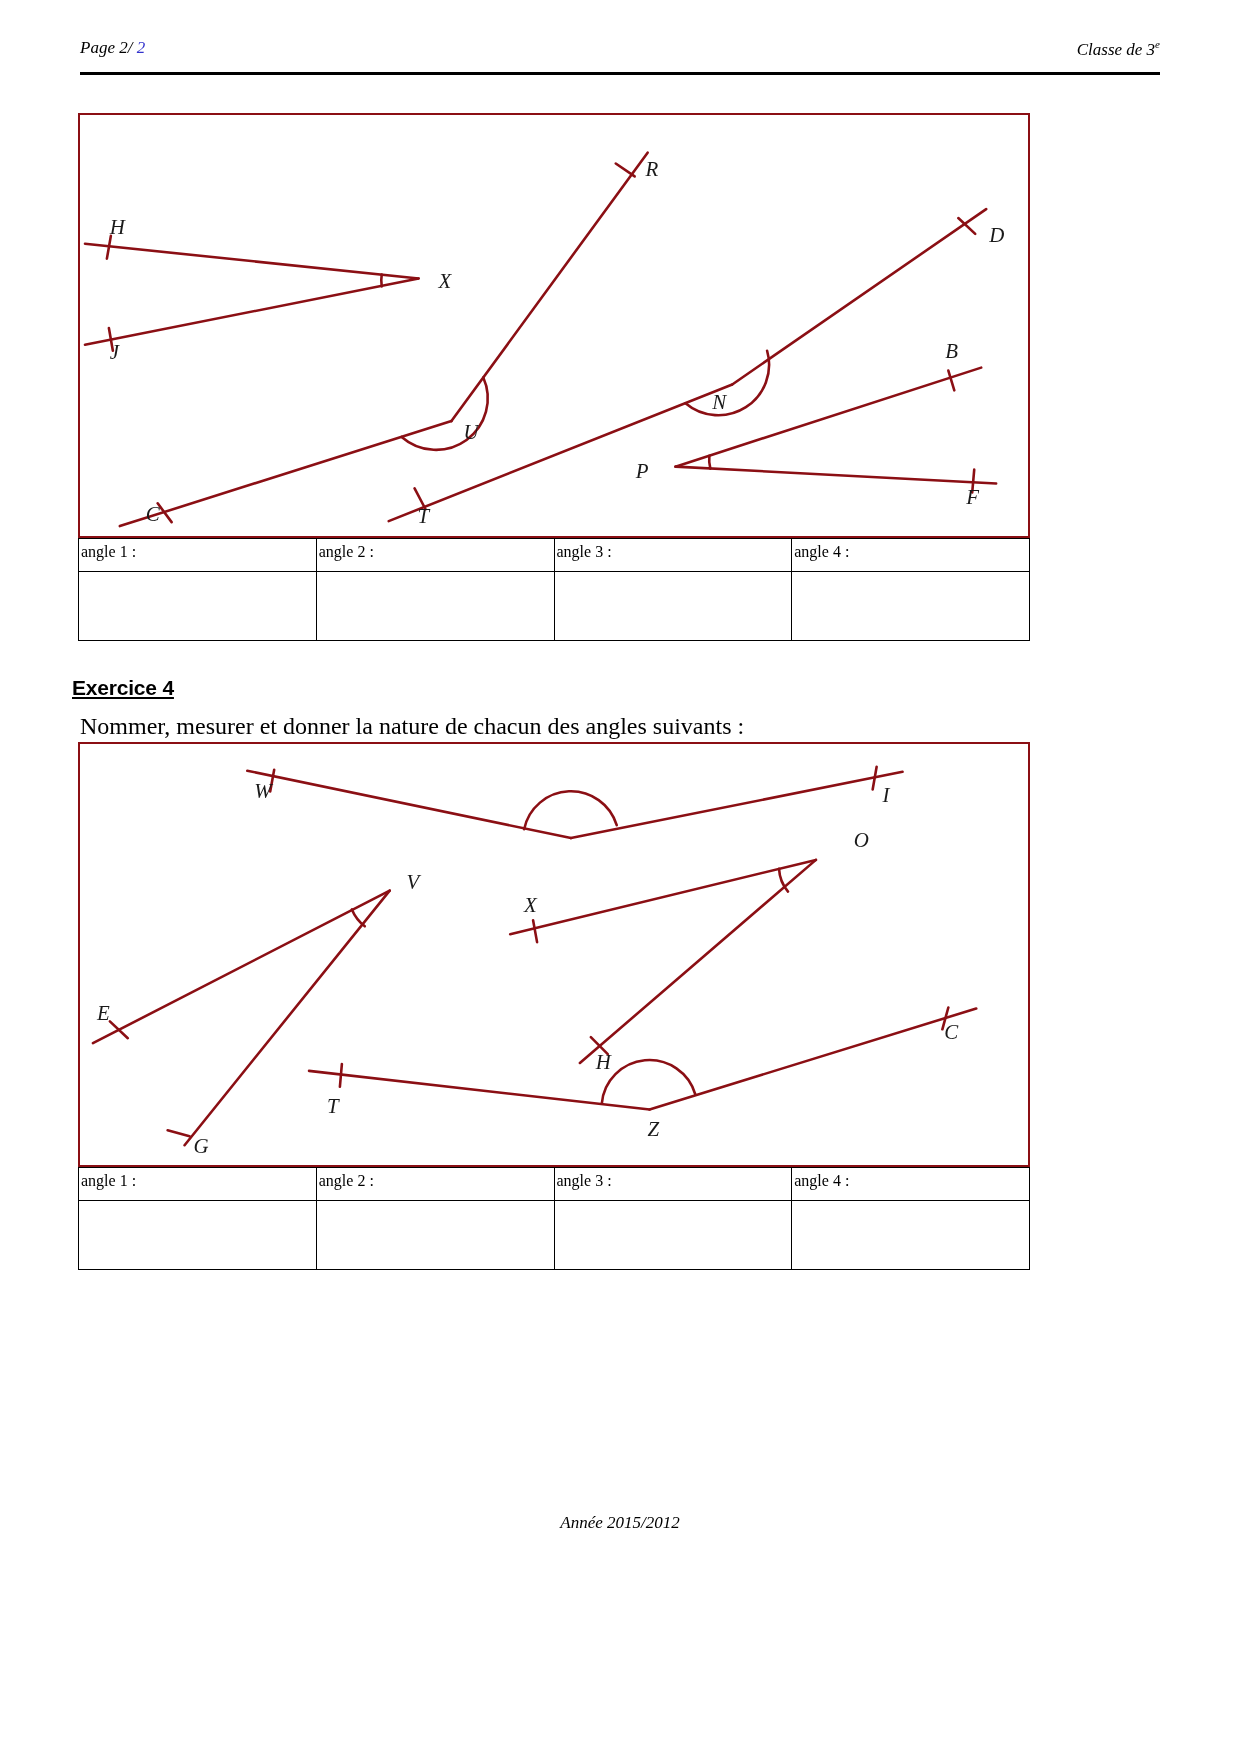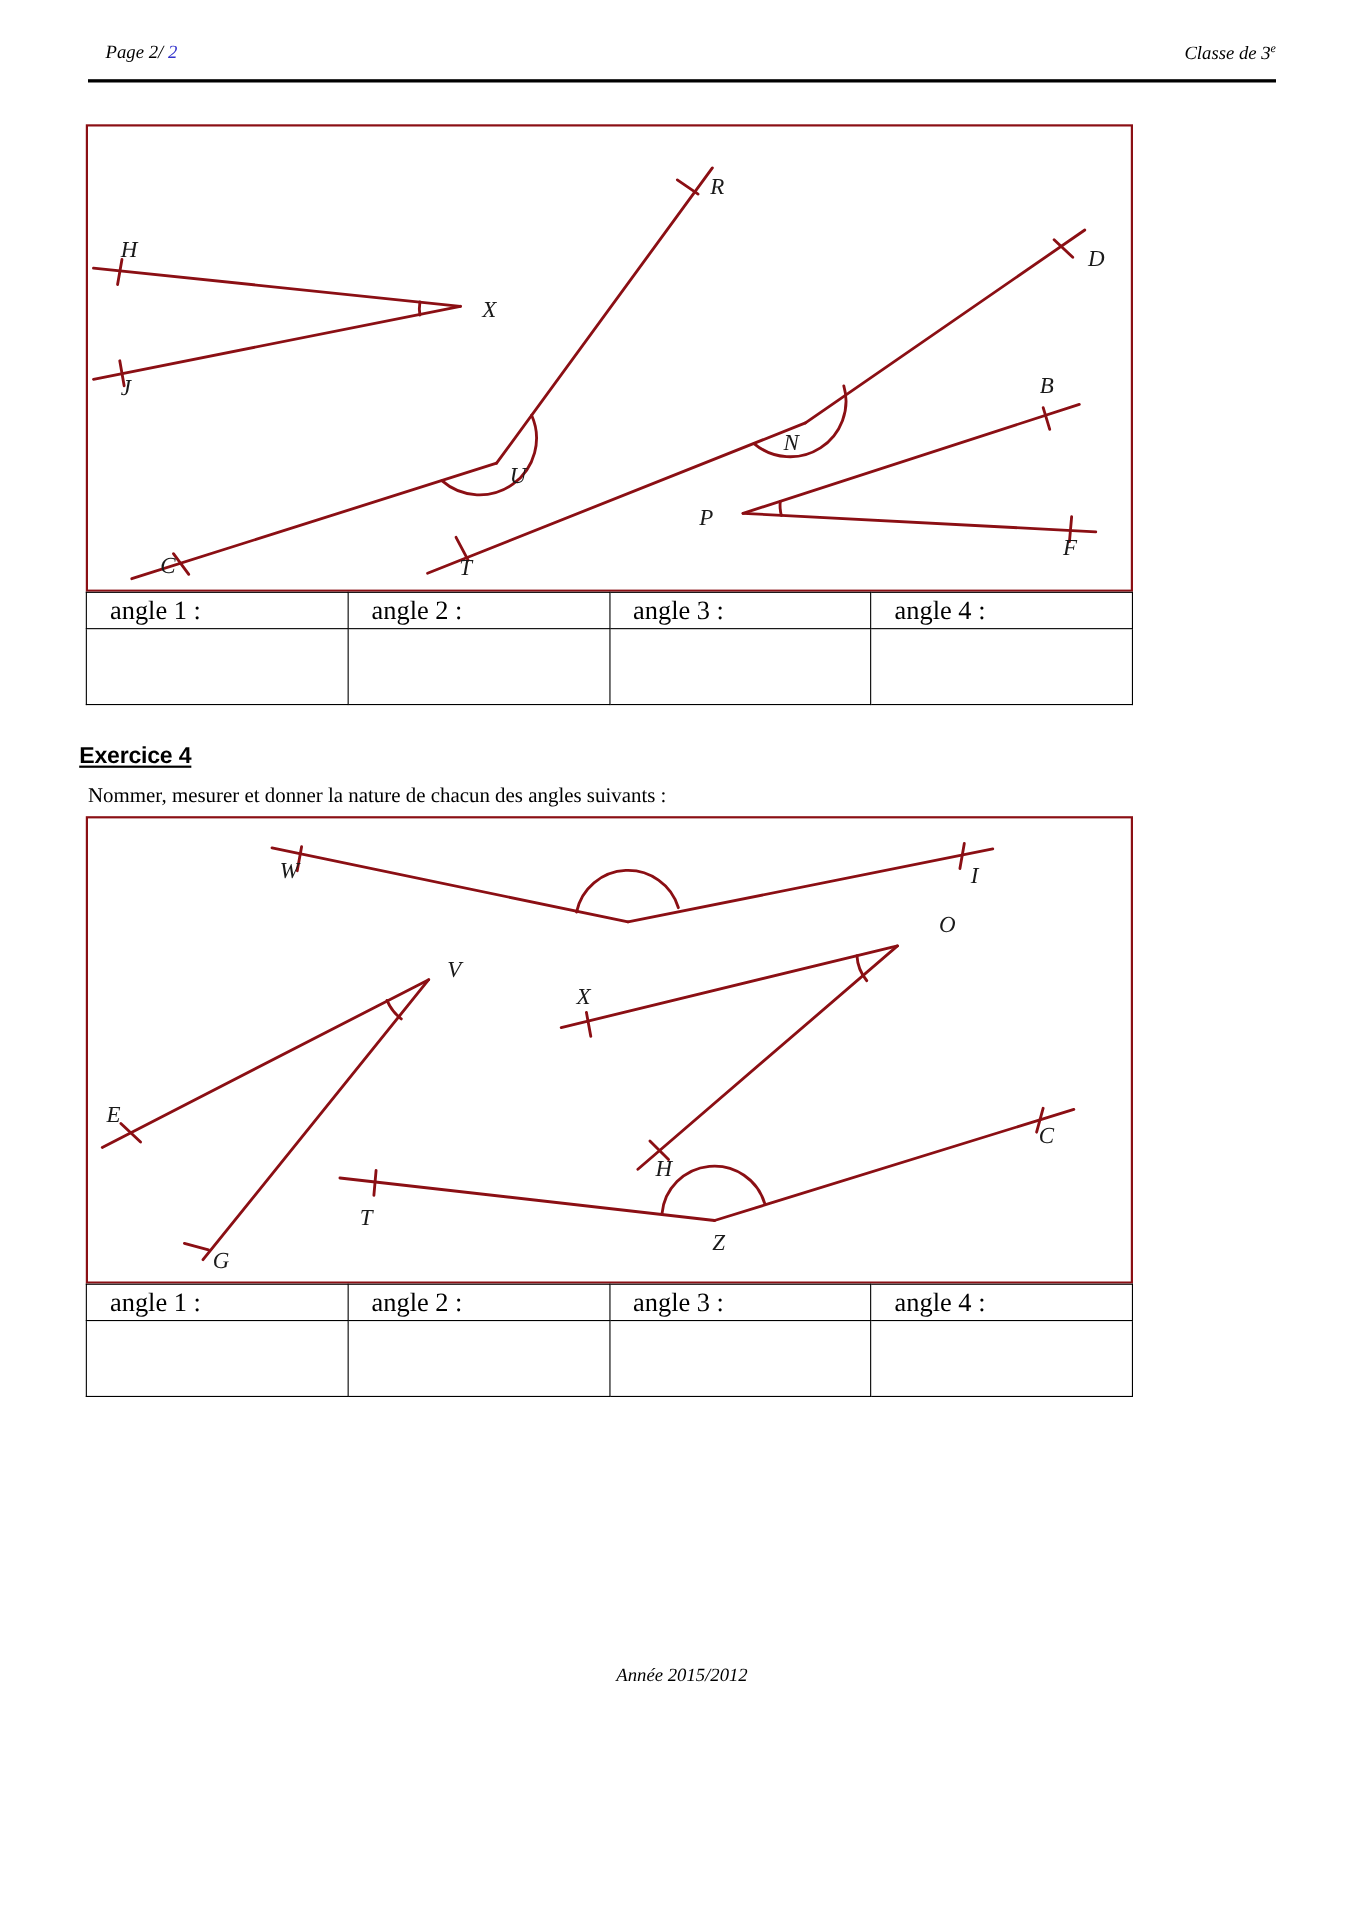--- a/index.html
+++ b/index.html
@@ -24,21 +24,20 @@
     width: 1080px;
     height: 34px;
   }
   .header-left {
     position: absolute;
     left: 0;
     top: 0;
     font-style: italic;
     font-size: 17px;
     white-space: nowrap;
-    margin-left: 16px;
   }
   .header-left .pg-num-blue {
     color: #3333cc;
     font-style: italic;
   }
   .header-right {
     position: absolute;
     right: 0;
     top: 0;
     font-style: italic;
@@ -99,22 +98,22 @@
   }
   #answer-table-1 { left: 78px; top: 538px; width: 952px; }
   #answer-table-2 { left: 78px; top: 1167px; width: 952px; }
   .answer-table td {
     border: 1.5px solid #000000;
     vertical-align: top;
     padding: 0;
   }
   .answer-table td.head-cell {
     height: 28px;
-    padding: 4px 10px 0 21px;
-    font-size: 24px;
+    padding: 4px 10px 0 2px;
+    font-size: 16px;
     font-family: "Liberation Serif", serif;
     white-space: nowrap;
   }
   .answer-table td.blank-cell {
     height: 68px;
   }
 
   
   .exercise-title {
     position: absolute;
@@ -124,21 +123,21 @@
     font-weight: bold;
     font-size: 21px;
     text-decoration: underline;
     letter-spacing: -0.2px;
   }
   .exercise-prompt {
     position: absolute;
     left: 80px;
     top: 713px;
     font-family: "Liberation Serif", serif;
-    font-size: 19px;
+    font-size: 24px;
     white-space: nowrap;
   }
 
   
   .page-footer {
     position: absolute;
     left: 0;
     top: 1513px;
     width: 1240px;
     text-align: center;

